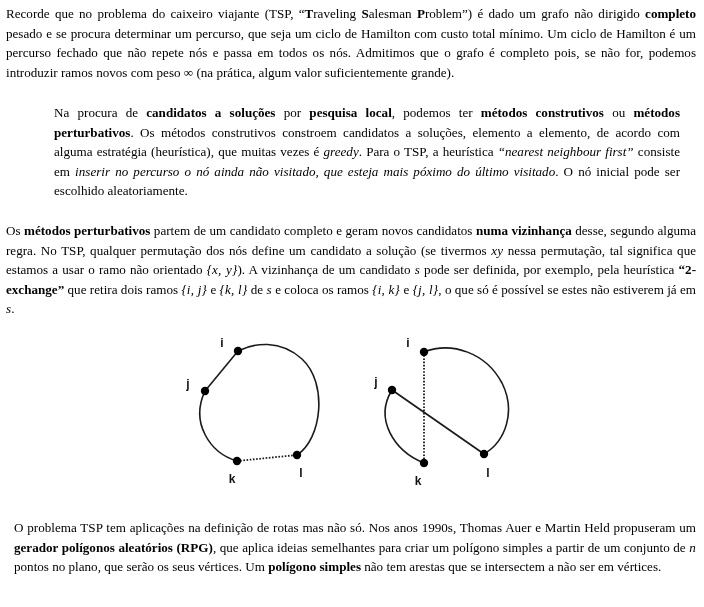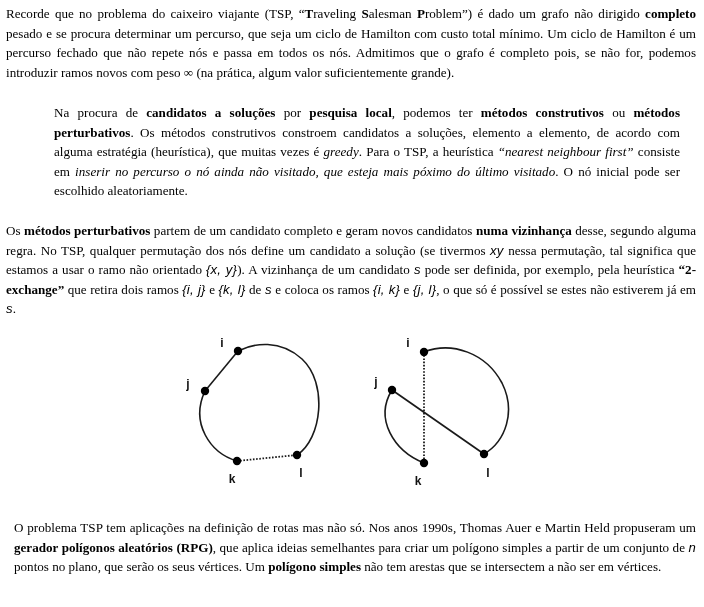--- a/index.html
+++ b/index.html
@@ -33,21 +33,21 @@
     hyphens: none;
   }
   p.p1 { position: absolute; top: 4px;   left: 0; right: 0; }
   p.p2 { position: absolute; top: 103px; left: 0; right: 16px; margin-left: 48px; }
   p.p3 { position: absolute; top: 221px; left: 0; right: 0; }
   p.p4 { position: absolute; top: 518px; left: 8px; right: 0; }
 
   b, strong { font-weight: bold; }
   i, em { font-style: italic; }
   .mi {
-    font-family: Liberation Sans, sans-serif;
+    font-family: Liberation Serif, serif;
     font-style: italic;
     letter-spacing: 0.2px;
   }
   .mn {
     font-family: "Liberation Serif", "DejaVu Serif", serif;
     font-style: normal;
   }
   .figure-band {
     position: absolute;
     top: 327px;

